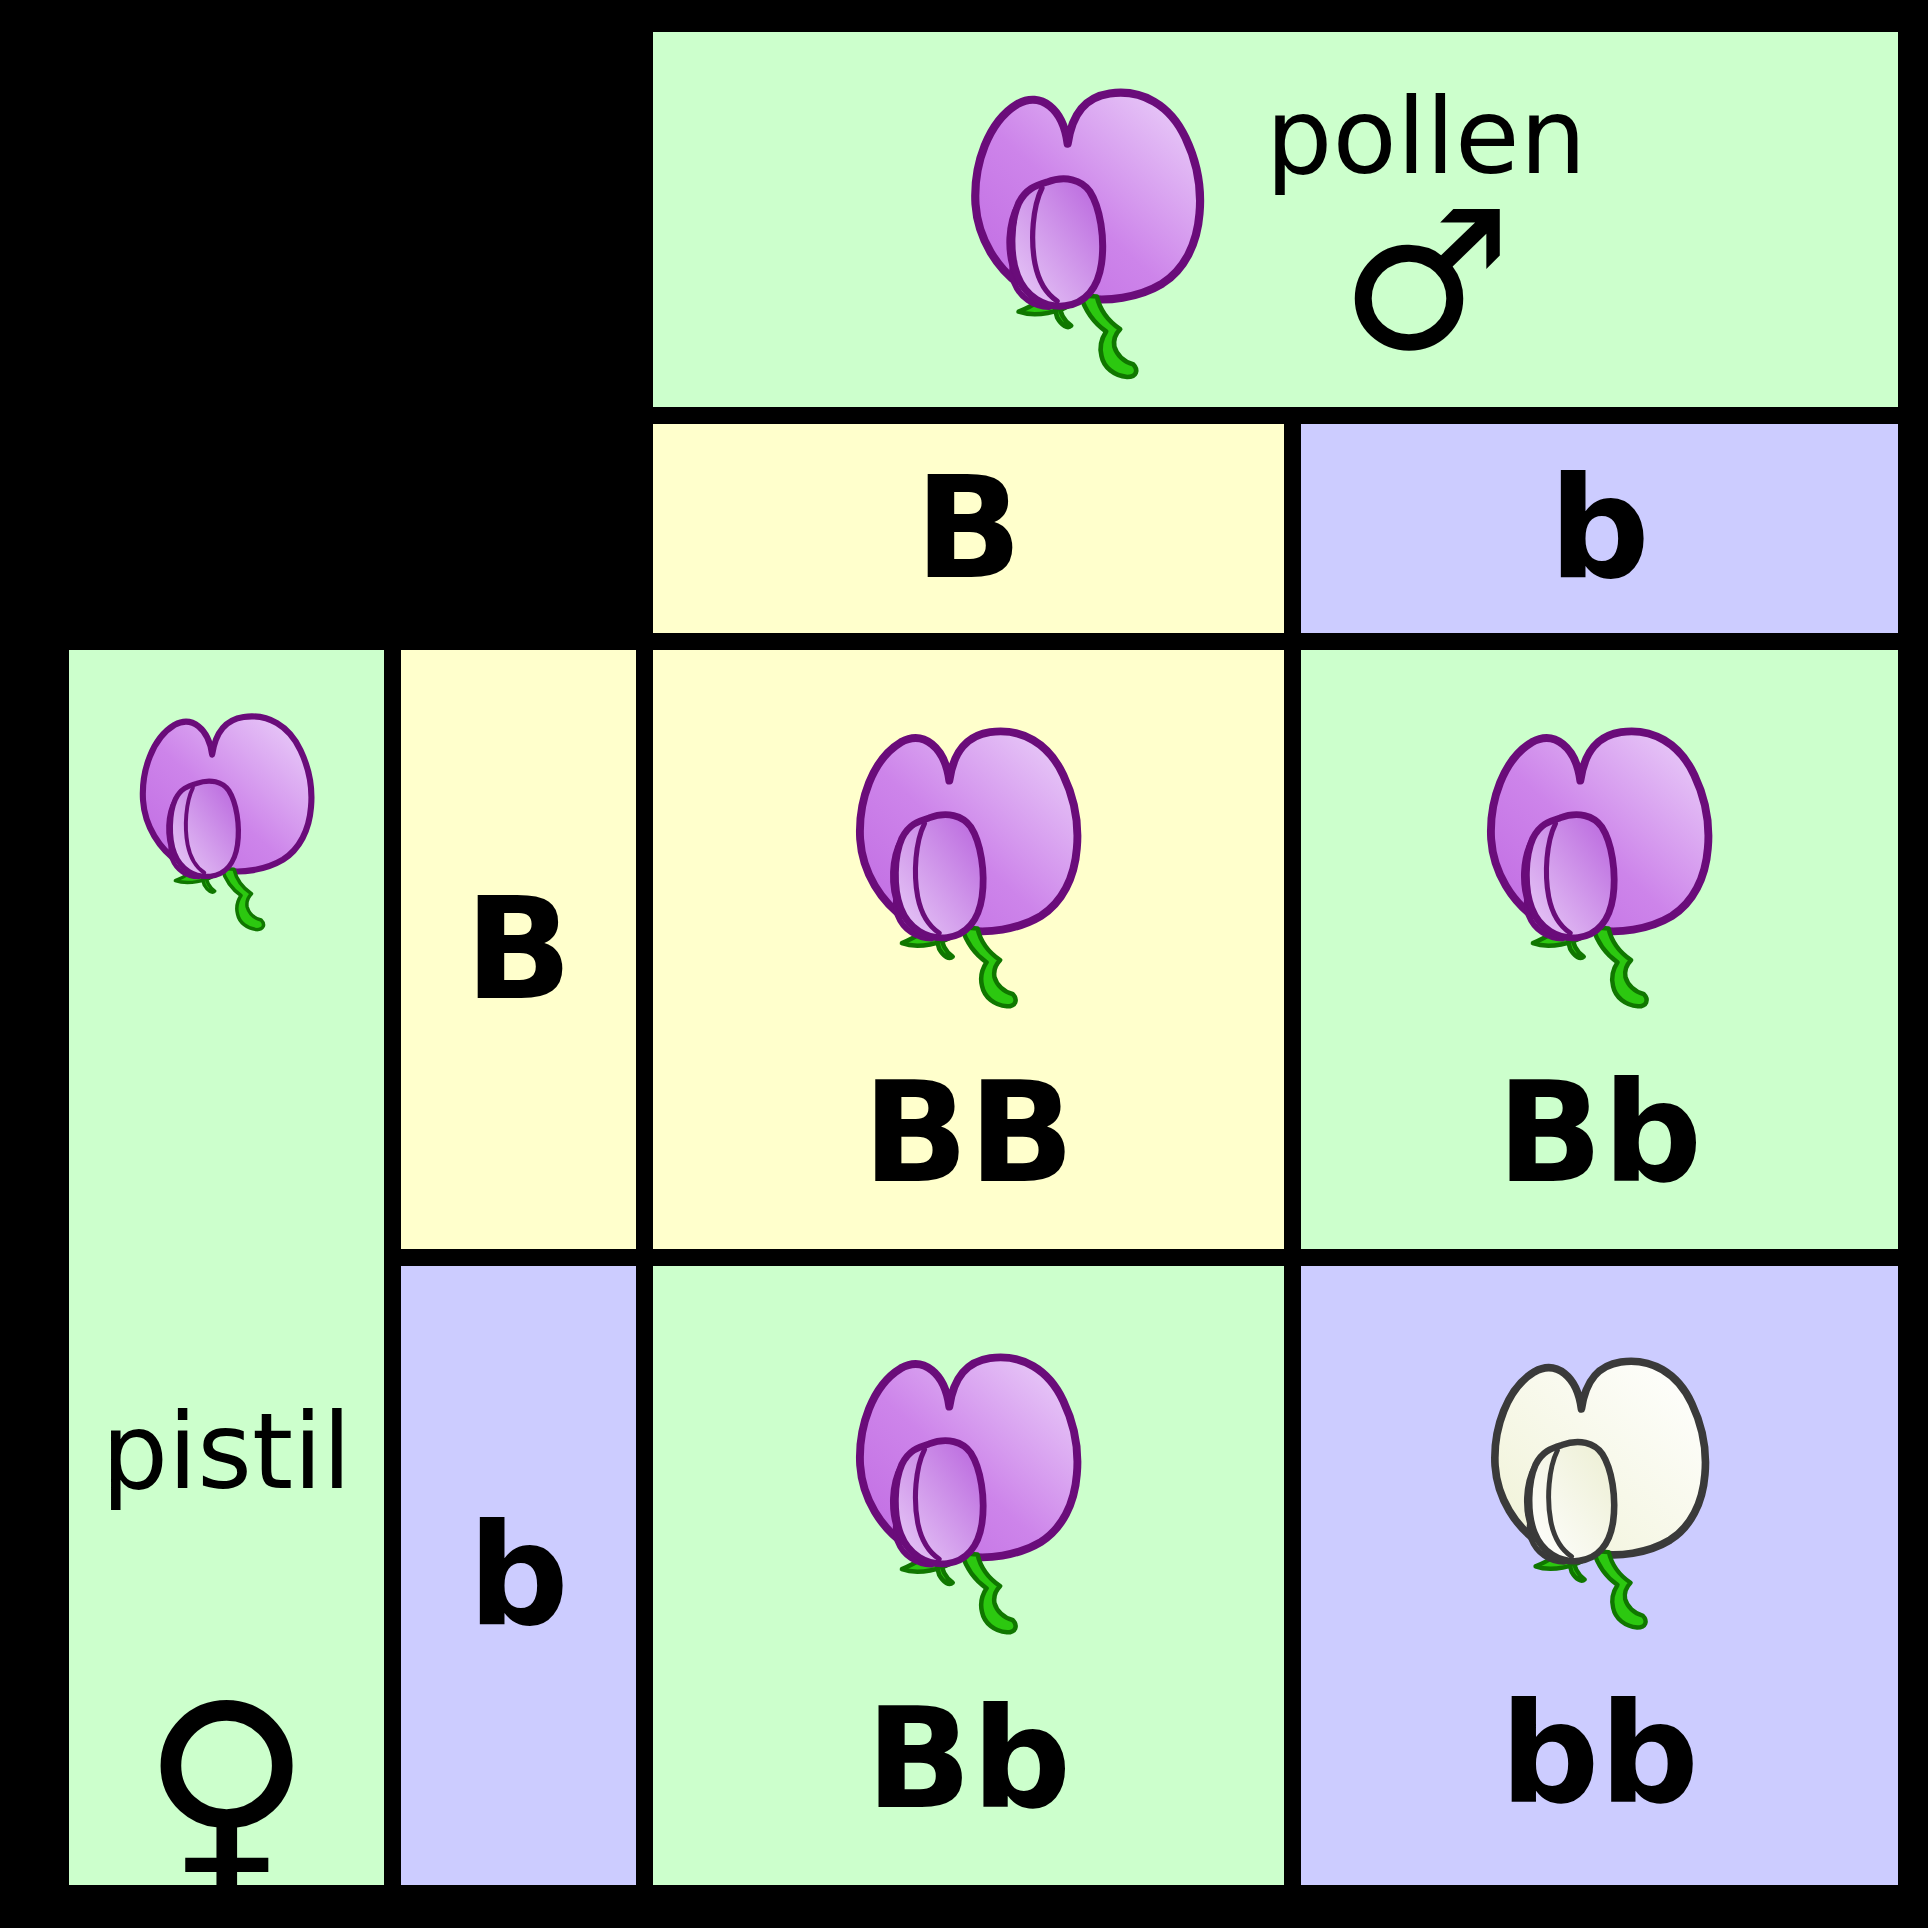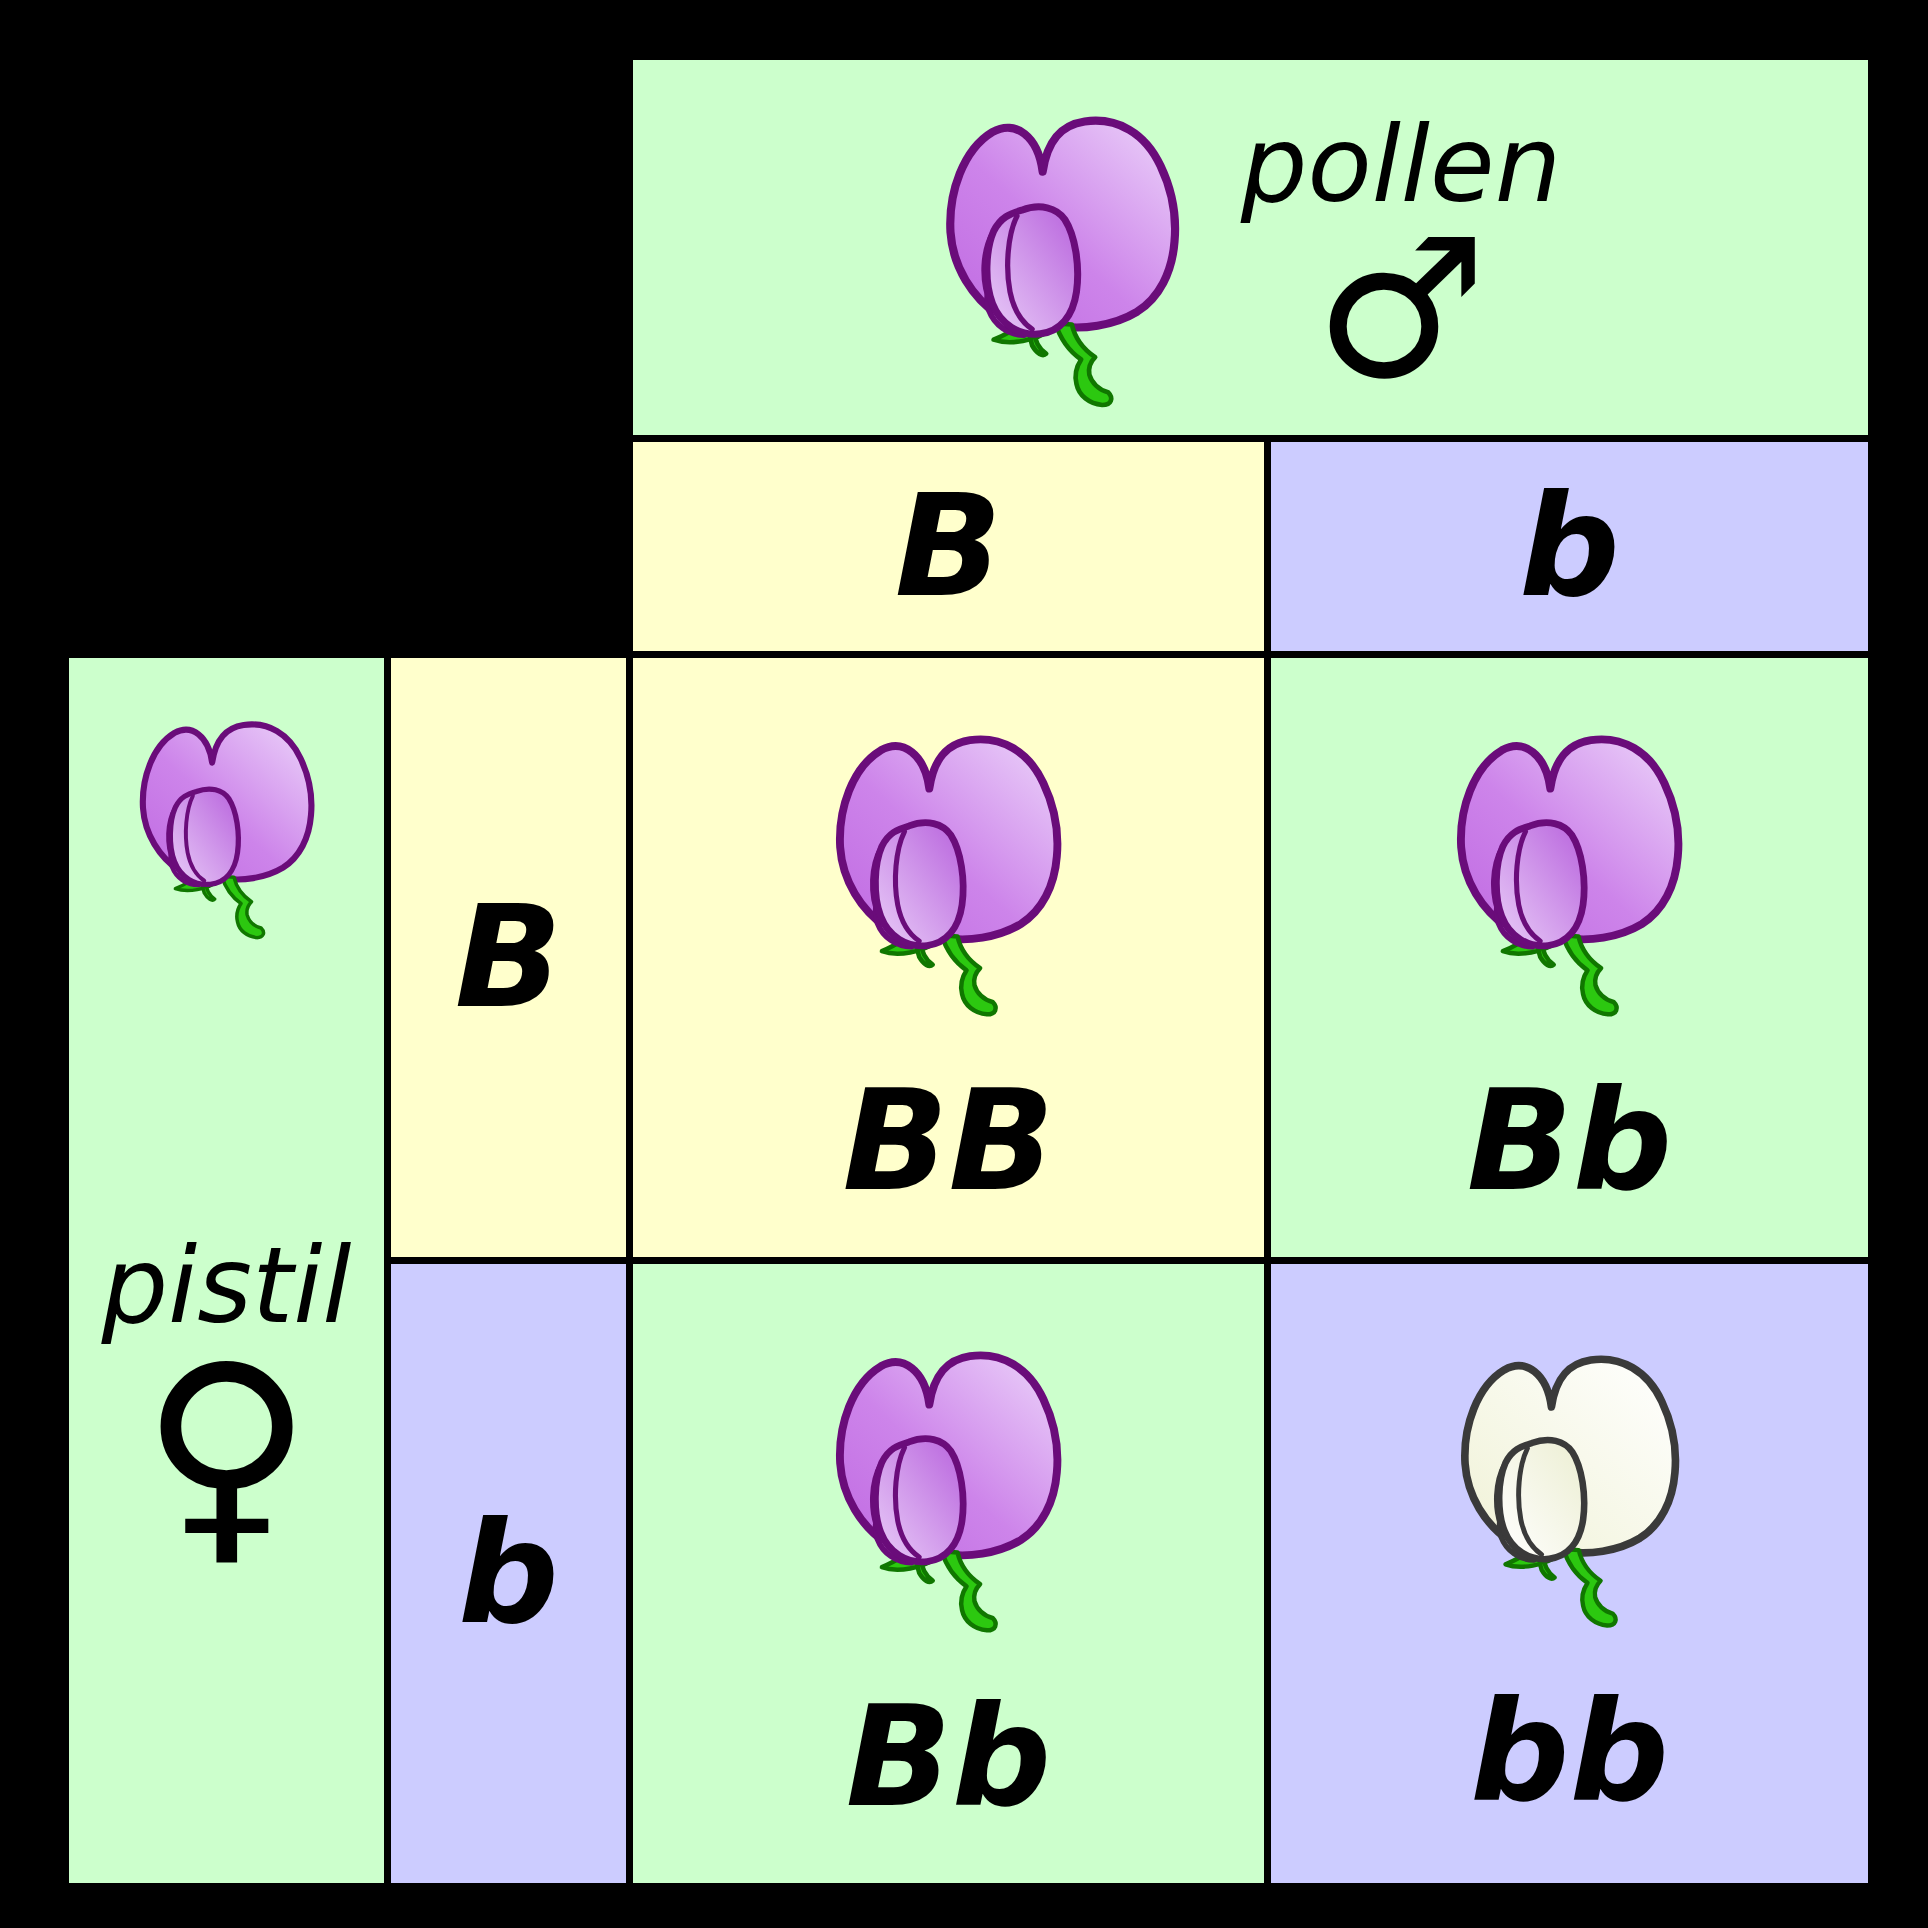--- a/index.html
+++ b/index.html
@@ -1,33 +1,33 @@
 <!DOCTYPE html>
 <html style="--background: #000000; --text: #000000; --parent-header-bg: #ccffcc; --dominant-allele-bg: #ffffcc; --recessive-allele-bg: #ccccff; --heterozygous-bg: #ccffcc; --purple-petal-dark: #c06ae2; --purple-petal-light: #ecd4fa; --purple-outline: #6a0c7a; --white-petal: #ffffff; --white-petal-shade: #f0f2d6; --white-outline: #3a3a3a; --stem-green: #2cc810; --stem-outline: #107700;font-size:15px"><head>
 <meta charset="utf-8">
 <title>Punnett square</title>
 <style>
   html,body{margin:0;padding:0;background:#000;}
   .stage{position:relative;width:1928px;height:1928px;background:var(--background,#000);
          font-family:"DejaVu Sans",sans-serif;color:var(--text,#000);overflow:hidden;}
-  .grid{position:absolute;left:45px;top:60px;display:grid;
+  .grid{position:absolute;left:45px;top:32px;display:grid;
         grid-template-columns:339px 235px 631px 597px;
-        grid-template-rows:375px 209px 599px 619px;gap:7px;font-style:italic;}
+        grid-template-rows:375px 209px 599px 619px;gap:17px;}
   .cell{display:flex;align-items:center;justify-content:center;}
   .bg-parent{background:var(--parent-header-bg,#ccffcc);}
   .bg-hetero{background:var(--heterozygous-bg,#ccffcc);}
   .bg-dominant{background:var(--dominant-allele-bg,#ffffcc);}
   .bg-recessive{background:var(--recessive-allele-bg,#ccccff);}
   .pollen-cell{grid-column:3/5;grid-row:1;flex-direction:row;gap:56px;}
   .pollen-col{display:flex;flex-direction:column;align-items:center;}
   .parent-word{font-size:105px;line-height:1.1;}
   .sex-symbol{line-height:.8;}
   .male{font-size:193px;margin-top:9.4px;}
   .female{font-size:235px;margin-top:13px;}
-  .pistil-cell{grid-column:1;grid-row:3/5;flex-direction:column;justify-content:flex-start;padding-top:39px;margin-left:24px;}
+  .pistil-cell{grid-column:1;grid-row:3/5;flex-direction:column;justify-content:space-between;padding-top:39px;margin-left:24px;}
   .pistil-word{margin-top:287px;}
   .allele-label{font-weight:bold;font-size:141px;line-height:1;}
   .geno-cell{flex-direction:column;gap:52px;justify-content:center;}
   .genotype-label{font-weight:bold;font-size:139px;line-height:1;}
   .defs-holder{position:absolute;width:0;height:0;overflow:hidden;}
   svg.flower{display:block;}
 </style>
 </head>
 <body>
 

